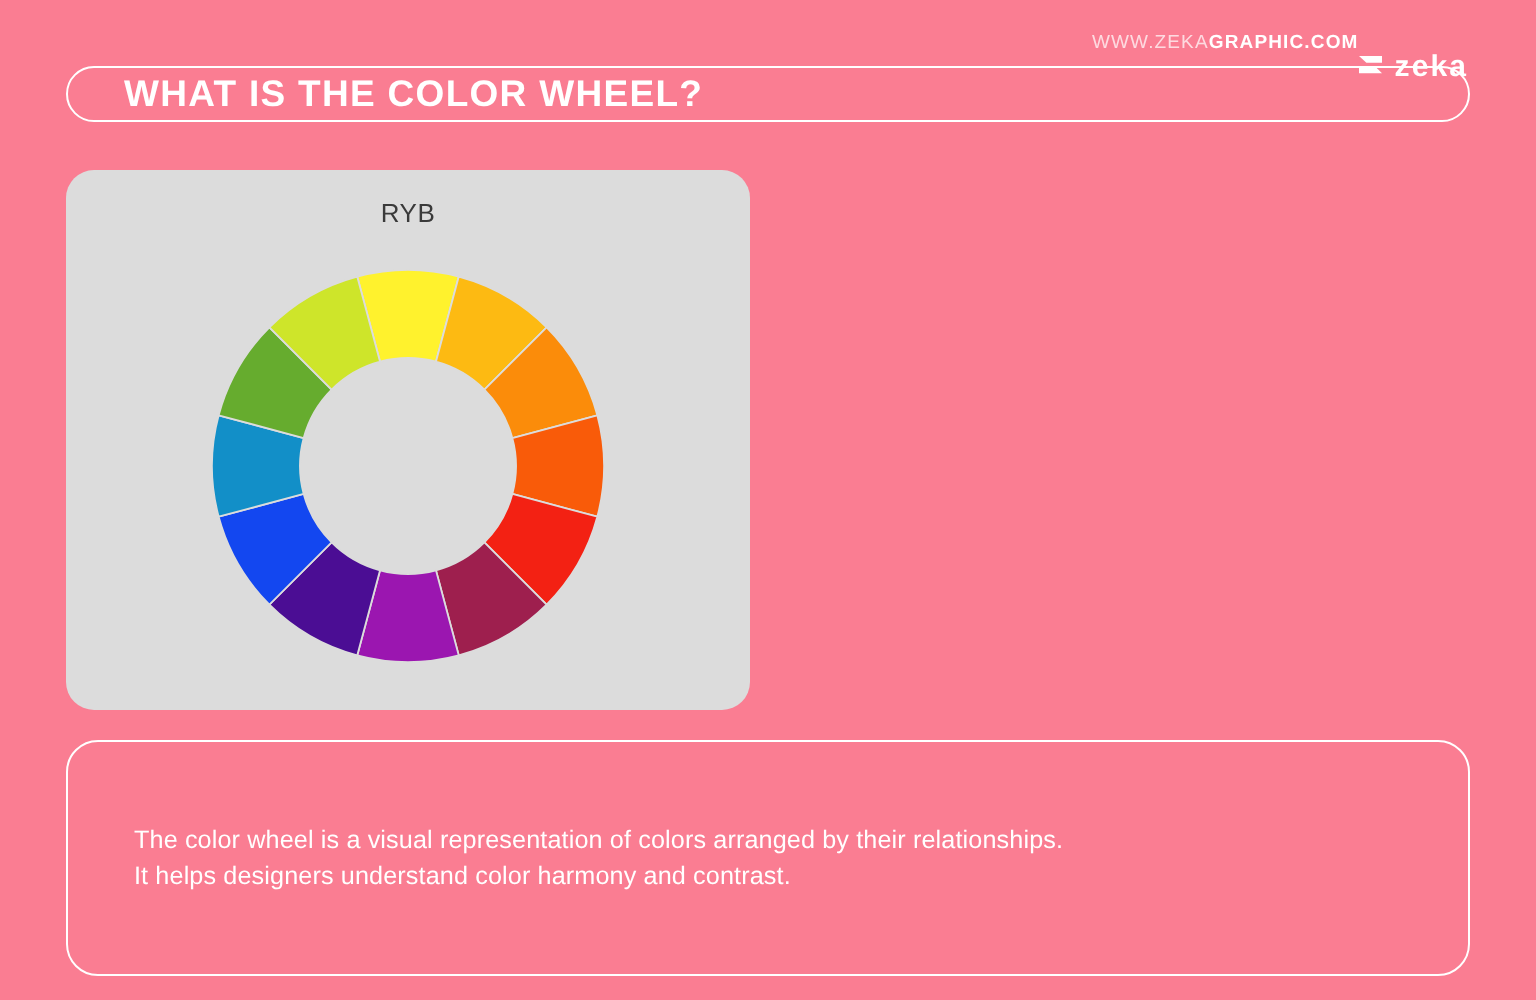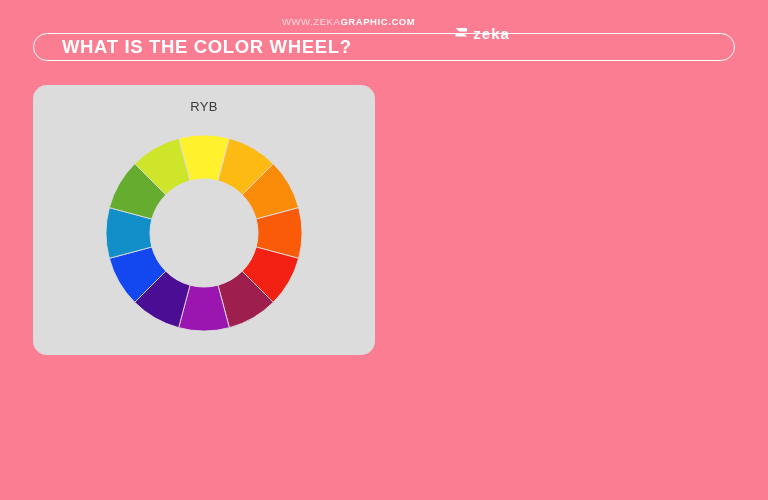--- a/index.html
+++ b/index.html
@@ -23,24 +23,23 @@
 
   
   .topbar {
     position: absolute;
     top: 10px;
     left: 0;
     right: 0;
     height: 22px;
     display: flex;
     align-items: center;
-    justify-content: center;
+    justify-content: flex-end;
     padding: 0 34px 0 58px;
     box-sizing: border-box;
-    gap: 40px;
   }
   .site-url {
     font-size: 9.5px;
     letter-spacing: 0.06em;
     color: #FFFFFF;
     white-space: nowrap;
   }
   .site-url .u-light { opacity: 0.72; font-weight: 400; }
   .site-url .u-bold  { font-weight: 700; }
 
@@ -189,14 +188,18 @@
             <path d="M 5.339269023671321 125.36426642004706 A 98 98 0 0 1 5.339269023671292 74.63573357995301 L 47.8400053803903 86.0237715644639 A 54 54 0 0 0 47.840005380390316 113.97622843553613 Z" fill="#128FC8" stroke="#DCDCDC" stroke-width="0.9"></path>
             <path d="M 5.339269023671292 74.63573357995301 A 98 98 0 0 1 30.703535443718323 30.70353544371835 L 61.816233815926424 61.81623381592644 A 54 54 0 0 0 47.8400053803903 86.0237715644639 Z" fill="#66AC2E" stroke="#DCDCDC" stroke-width="0.9"></path>
             <path d="M 30.703535443718323 30.70353544371835 A 98 98 0 0 1 74.63573357995298 5.3392690236713065 L 86.02377156446389 47.84000538039031 A 54 54 0 0 0 61.816233815926424 61.81623381592644 Z" fill="#CEE52A" stroke="#DCDCDC" stroke-width="0.9"></path>
           </svg>
       </div>
     </div>
 
 
   </div>
 
+  <div class="caption-card">
+    <div class="caption-line">The color wheel is a visual representation of colors arranged by their relationships.</div>
+    <div class="caption-line">It helps designers understand color harmony and contrast.</div>
+  </div>
 
 </div>
 
 </body></html>

